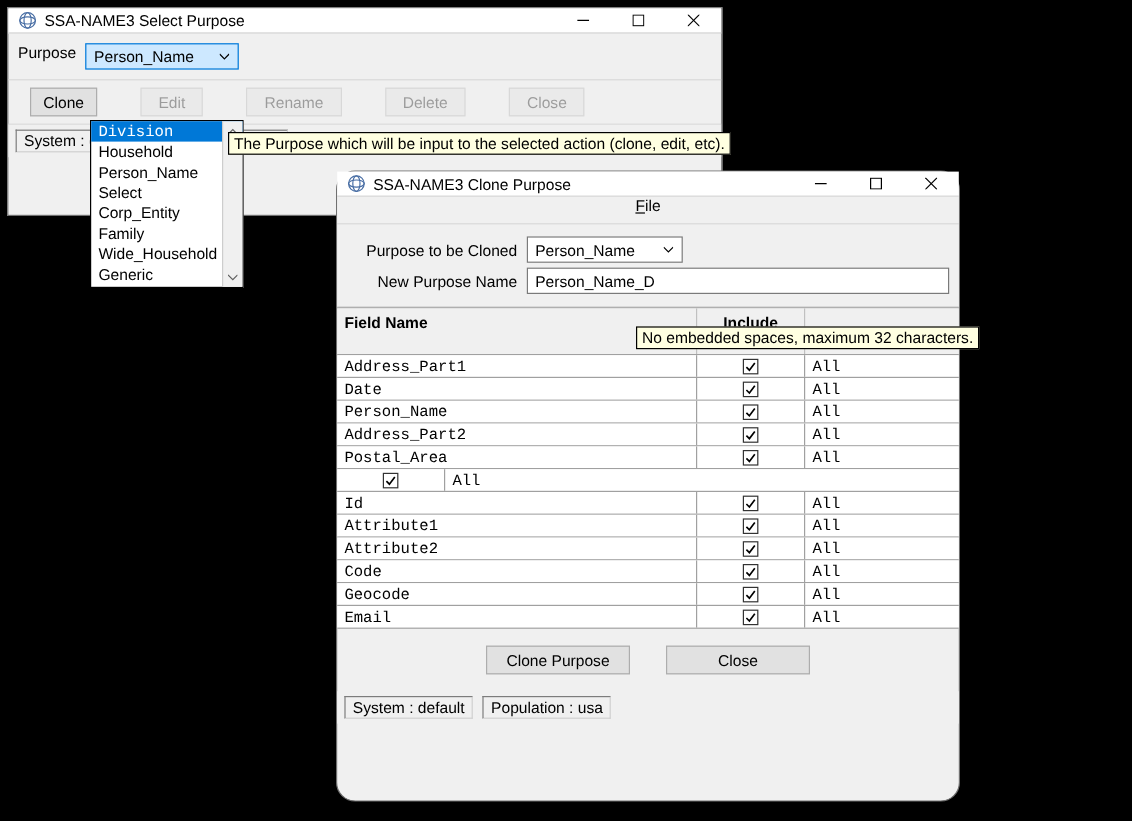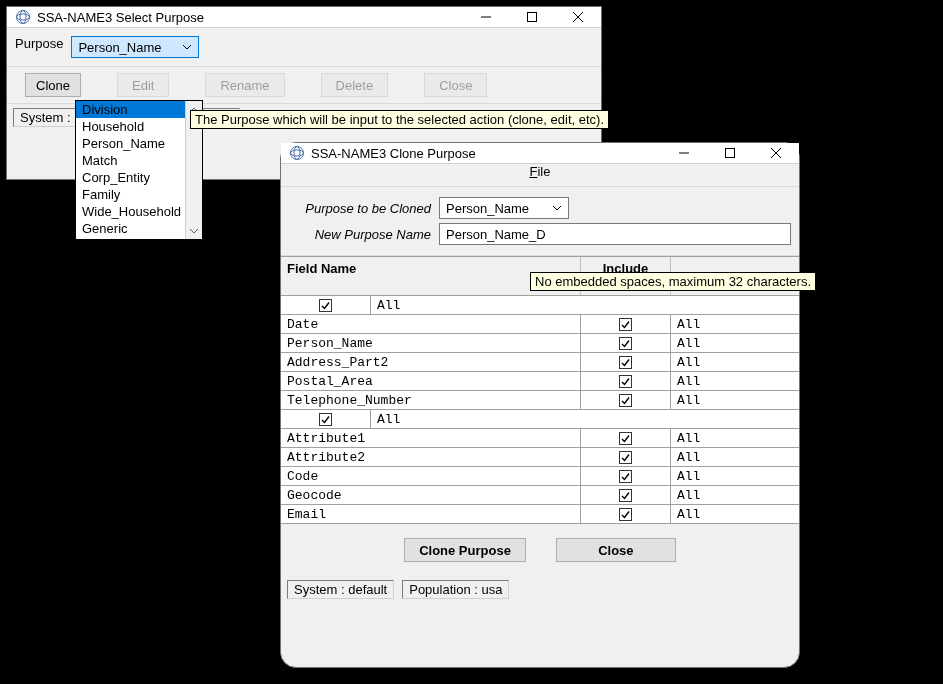--- a/index.html
+++ b/index.html
@@ -116,44 +116,44 @@
   .status-cell{border:1px inset #d0d0d0;padding:1px 6px;background:#f0f0f0;}
   
   .dropdown-list {
     position:absolute;
     background:#fff;
     border:1px solid #000;
     font-size:13px;
     width:128px;
   }
   .dd-item{padding:0 6px;height:17px;line-height:17px;white-space:nowrap;}
-  .dd-item.selected{background:#0078d7;color:#000000;}
+  .dd-item.selected{background:#0078d7;color:#ffffff;font-family:Liberation Mono, monospace;}
   .dd-scroll{
     position:absolute;right:0;top:0;bottom:0;width:17px;
     background:#f0f0f0;border-left:1px solid #cdcdcd;
     display:flex;flex-direction:column;justify-content:space-between;align-items:center;
   }
   .dd-scroll .arrow{height:17px;display:flex;align-items:center;justify-content:center;}
   
   #win-clone { left:280px; top:142px; width:520px; height:526px;border-radius:16px; }
-  #win-clone .form-area .row .lbl{width:150px;font-style:italic;}
+  #win-clone .form-area .row .lbl{width:150px;}
   .table{border-top:1px solid #a0a0a0;}
   .thead{display:flex;background:#f0f0f0;border-bottom:1px solid #a0a0a0;font-weight:bold;}
   .th{padding:4px 6px;font-size:13px;}
   .th1{flex:0 0 300px;border-right:1px solid #c0c0c0;}
   .th2{flex:0 0 90px;text-align:center;border-right:1px solid #c0c0c0;}
   .th3{flex:1;}
   .tr{display:flex;border-bottom:1px solid #a0a0a0;background:#fff;height:19px;}
   .td{padding:0 6px;font-family:Consolas,"Courier New",monospace;font-size:13px;display:flex;align-items:center;}
   .td1{flex:0 0 300px;border-right:1px solid #a0a0a0;}
   .td2{flex:0 0 90px;justify-content:center;border-right:1px solid #a0a0a0;}
   .td3{flex:1;}
   .checkbox{width:13px;height:13px;border:1px solid #333;display:flex;align-items:center;justify-content:center;}
   .btn-row{display:flex;justify-content:center;gap:30px;padding:14px 0;}
-  .btn-big{min-width:120px;font-weight:bold;}
+  .btn-big{min-width:120px;}
   
   .app-ico{width:16px;height:16px;}
   svg{display:block;}
 </style>
 </head>
 <body>
 
 <div class="window" id="win-select">
   <div class="titlebar">
     <span class="icon-slot">
@@ -216,21 +216,21 @@
     <span class="status-cell"><span>System :</span> <span style="opacity:.4">default</span></span>
     <span class="status-cell" style="padding-left:90px">sa</span>
   </div>
 </div>
 
 <div class="dropdown-list" style="left:75px; top:100px; height:140px;">
   <div id="dd-items">
       <div class="dd-item selected">Division</div>
       <div class="dd-item">Household</div>
       <div class="dd-item">Person_Name</div>
-      <div class="dd-item">Match</div>
+      <div class="dd-item">Select</div>
       <div class="dd-item">Corp_Entity</div>
       <div class="dd-item">Family</div>
       <div class="dd-item">Wide_Household</div>
       <div class="dd-item">Generic</div>
     </div>
   <div class="dd-scroll">
     <div class="arrow">
         <svg width="8" height="8">
           <polyline points="0,6 4,2 8,6" fill="none" stroke="#606060" stroke-width="1"></polyline>
         </svg>
@@ -298,20 +298,21 @@
     </div>
   </div>
 
   <div class="table">
     <div class="thead">
       <div class="th th1">Field Name</div>
       <div class="th th2">Include Field</div>
     </div>
     <div id="tbody">
         <div class="tr">
+          <div class="td td1">Address_Part1</div>
           <div class="td td2">
             <div class="checkbox">
               <svg width="11" height="11">
                 <polyline points="2,6 4.5,8.5 9,2.5" fill="none" stroke="#000" stroke-width="1.4"></polyline>
               </svg>
             </div>
           </div>
           <div class="td td3">All</div>
         </div>
         <div class="tr">
@@ -352,31 +353,31 @@
           <div class="td td2">
             <div class="checkbox">
               <svg width="11" height="11">
                 <polyline points="2,6 4.5,8.5 9,2.5" fill="none" stroke="#000" stroke-width="1.4"></polyline>
               </svg>
             </div>
           </div>
           <div class="td td3">All</div>
         </div>
         <div class="tr">
-          <div class="td td1">Telephone_Number</div>
-          <div class="td td2">
-            <div class="checkbox">
-              <svg width="11" height="11">
-                <polyline points="2,6 4.5,8.5 9,2.5" fill="none" stroke="#000" stroke-width="1.4"></polyline>
-              </svg>
-            </div>
-          </div>
-          <div class="td td3">All</div>
-        </div>
-        <div class="tr">
+          <div class="td td2">
+            <div class="checkbox">
+              <svg width="11" height="11">
+                <polyline points="2,6 4.5,8.5 9,2.5" fill="none" stroke="#000" stroke-width="1.4"></polyline>
+              </svg>
+            </div>
+          </div>
+          <div class="td td3">All</div>
+        </div>
+        <div class="tr">
+          <div class="td td1">Id</div>
           <div class="td td2">
             <div class="checkbox">
               <svg width="11" height="11">
                 <polyline points="2,6 4.5,8.5 9,2.5" fill="none" stroke="#000" stroke-width="1.4"></polyline>
               </svg>
             </div>
           </div>
           <div class="td td3">All</div>
         </div>
         <div class="tr">

